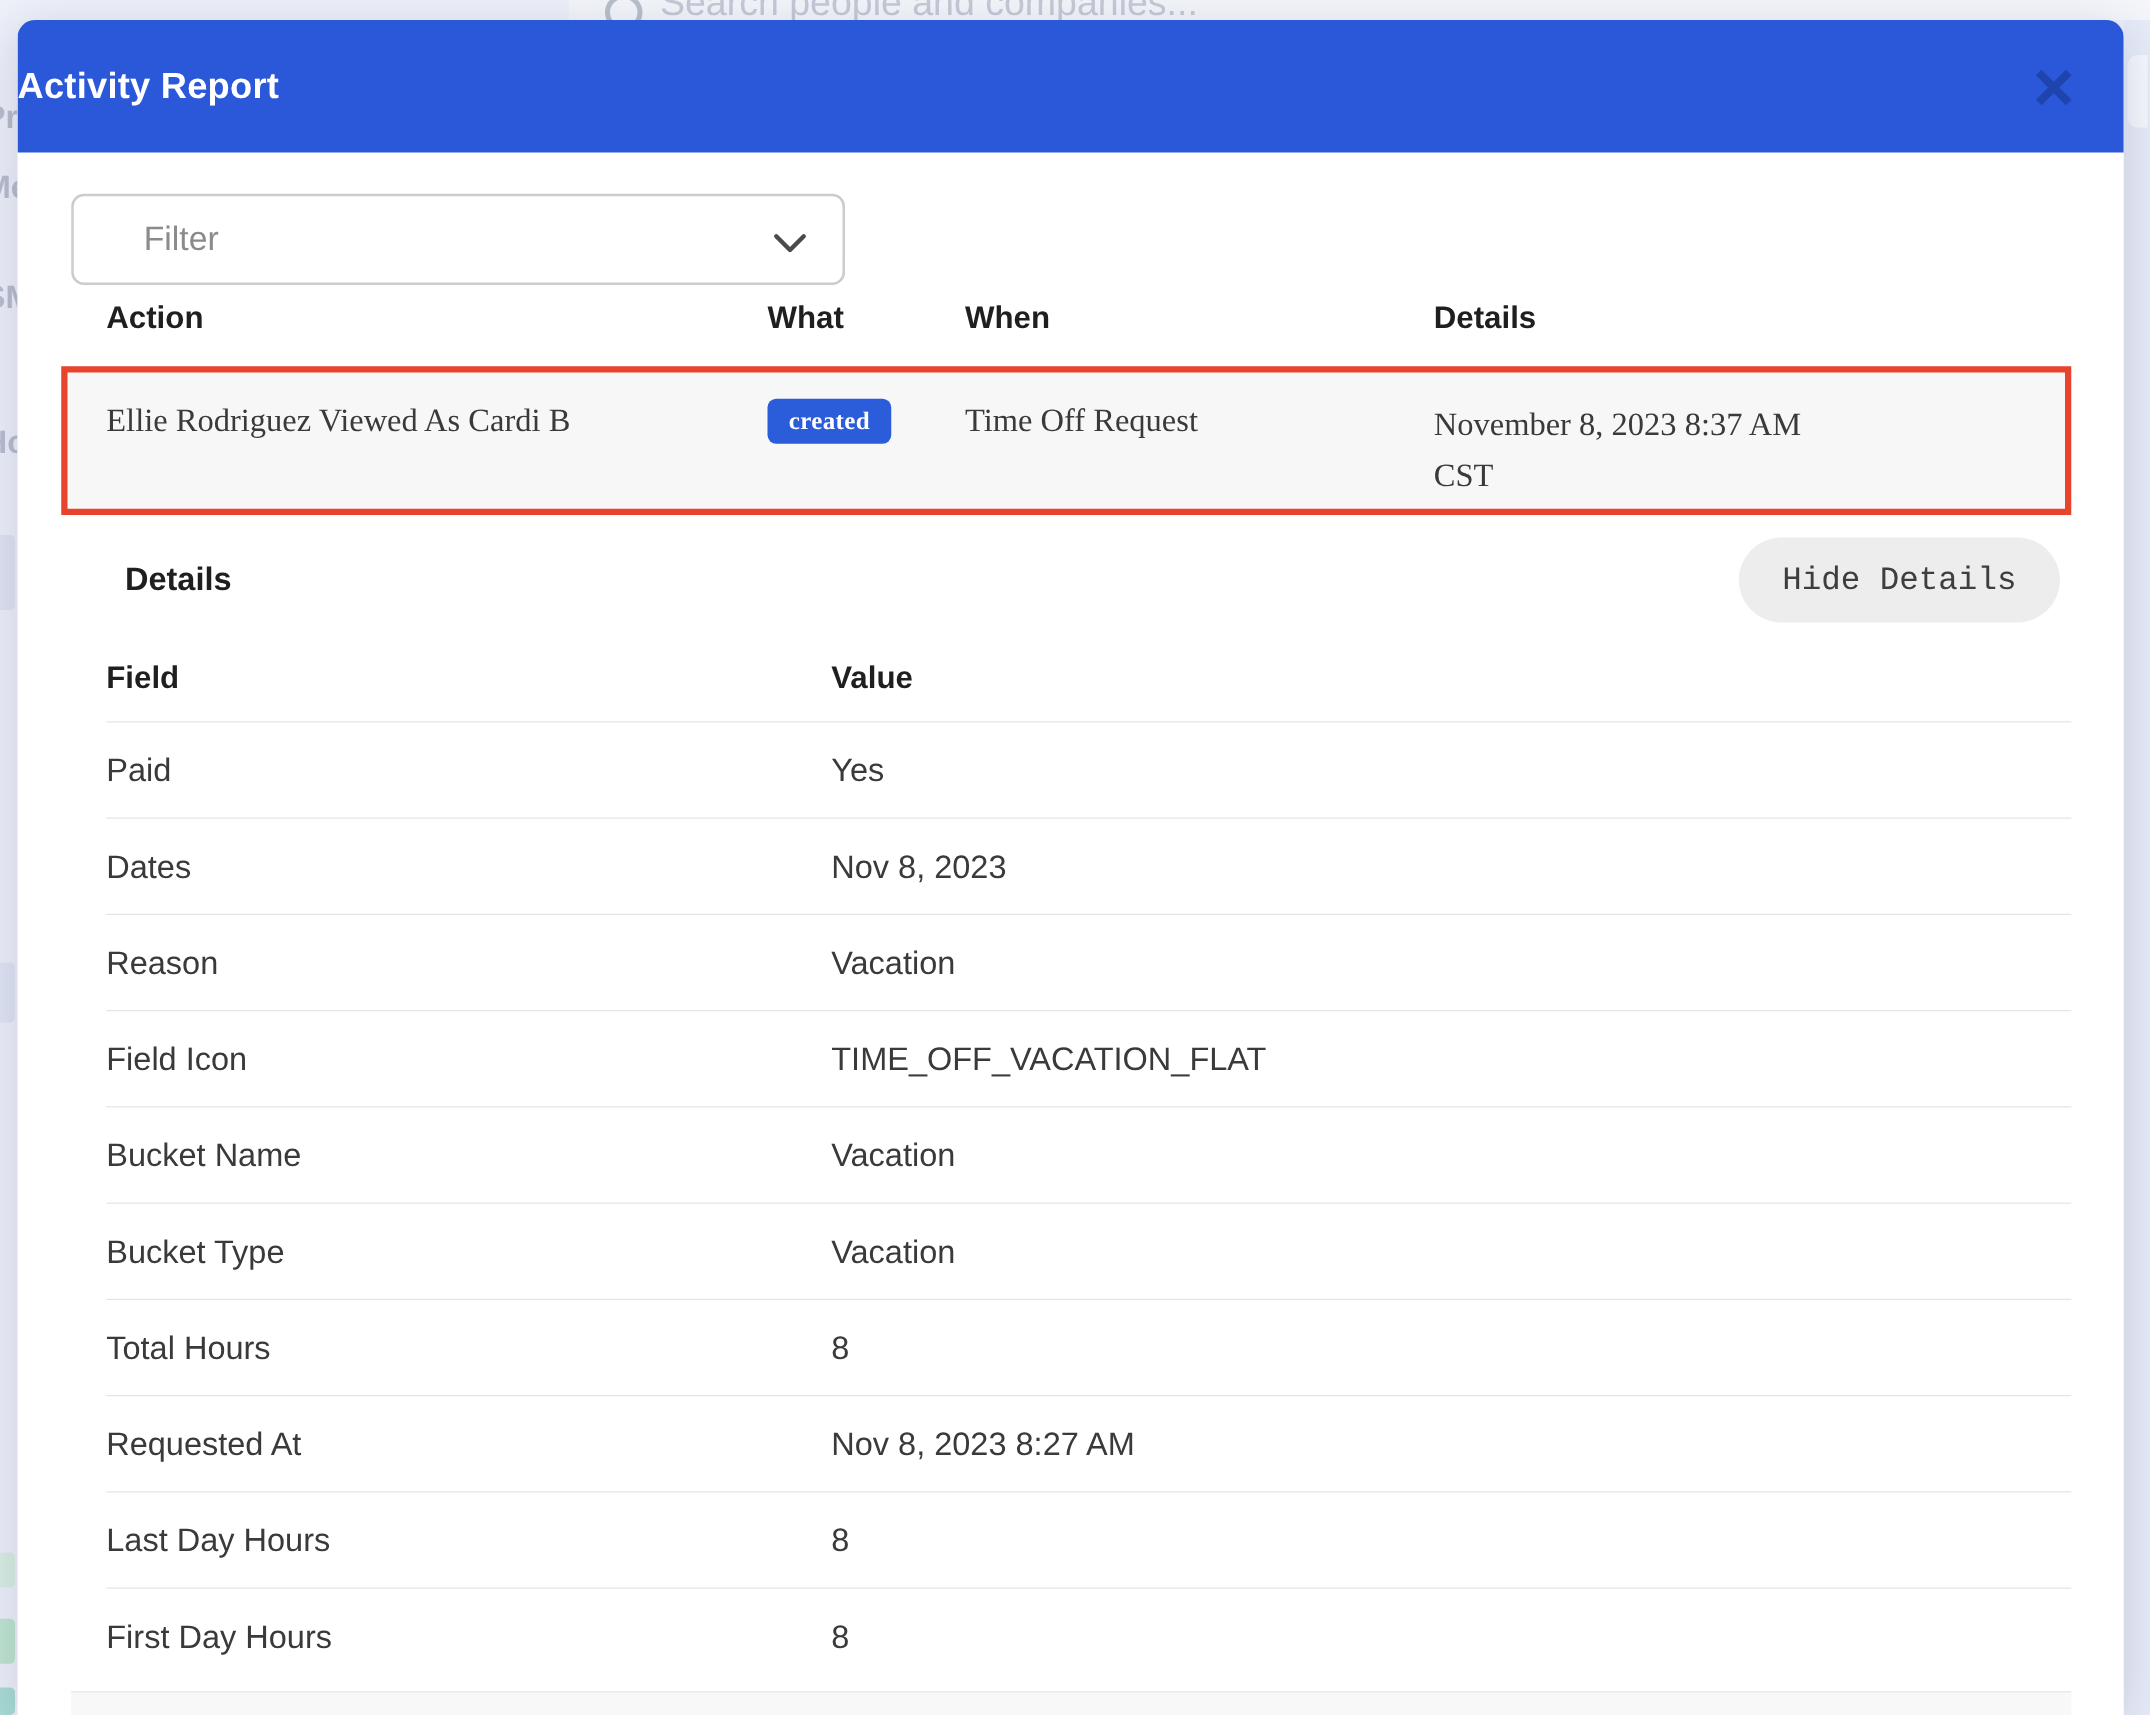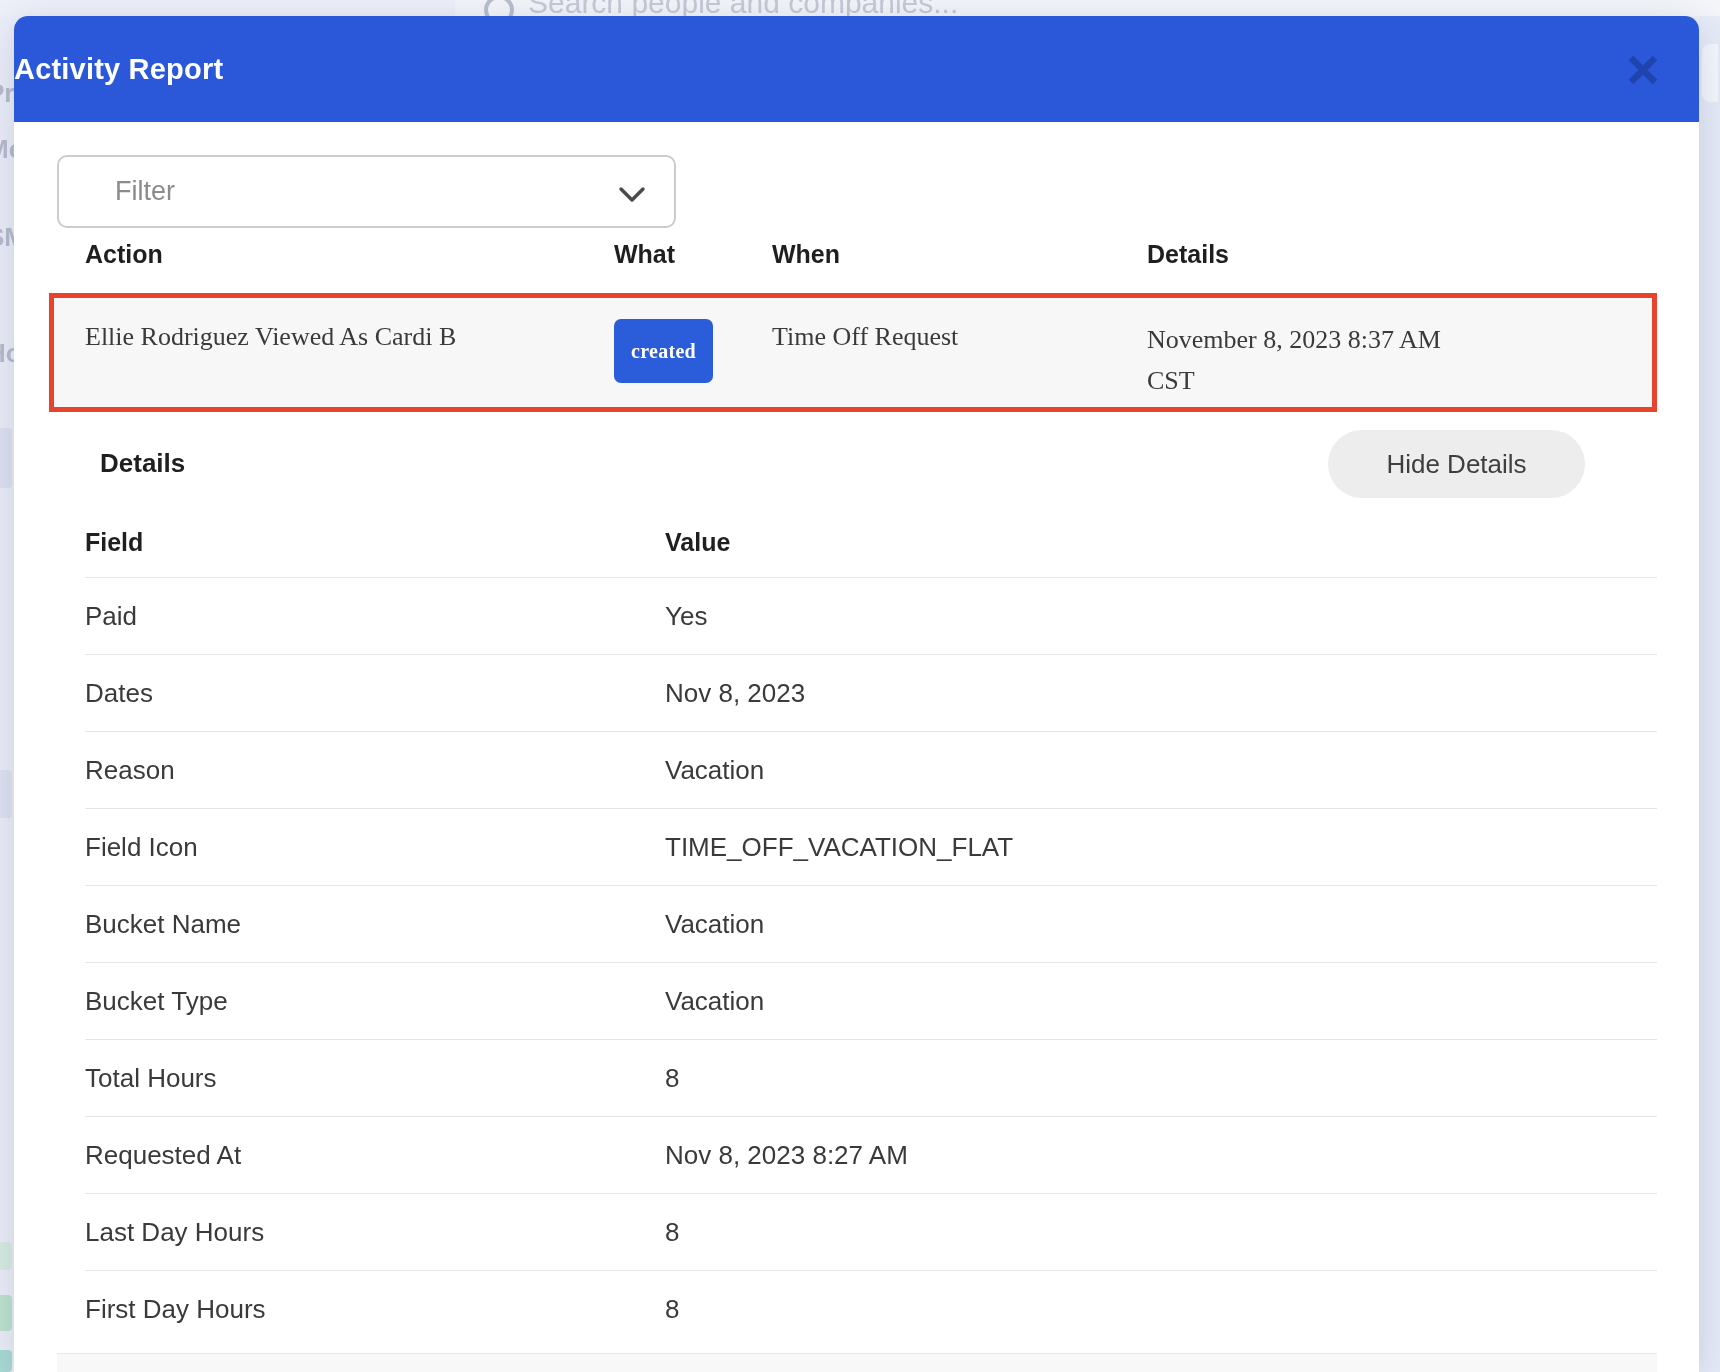--- a/index.html
+++ b/index.html
@@ -86,34 +86,34 @@
   .activity-row-inner {
     padding: 21px 0 0 31px;
     display: grid; grid-template-columns: 529px 158px 375px 361px 1fr;
     align-items: start;
     font-family: Liberation Serif, serif;
   }
   .cell-who { font-size: 26px; color: #3a3a3a; line-height: 36px; }
   .badge {
     display: inline-block; background: #2b5cd9; color: #ffffff;
     font-size: 20px; font-weight: 700; line-height: 20px;
-    padding: 22px 17px; border-radius: 7px; letter-spacing: 0.3px;
+    padding: 8px 17px; border-radius: 7px; letter-spacing: 0.3px;
   }
   .cell-what { font-size: 26px; color: #3a3a3a; line-height: 36px; }
   .cell-when { font-size: 26px; color: #3a3a3a; line-height: 41px; max-width: 300px; }
 
   
   .details-heading {
     position: absolute; left: 86px; top: 432px;
     font-size: 26px; font-weight: 700; color: #1f1f1f;
   }
   .hide-details-btn {
-    position: absolute; left: 1314px; top: 414px; width: 257px; height: 68px;
+    position: absolute; left: 1377px; top: 414px; width: 257px; height: 68px;
     background: #ededed; border: none; border-radius: 34px;
-    font-family: Liberation Sans, sans-serif;
+    font-family: Liberation Mono, monospace;
     font-size: 26px; color: #3e3e3e; cursor: pointer;
     display: flex; align-items: center; justify-content: center;
   }
 
   .kv-table { position: absolute; left: 71px; top: 491px; width: 1572px; }
   .kv-header {
     display: grid; grid-template-columns: 580px 1fr; height: 70px;
     align-items: center; font-size: 25px; font-weight: 700; color: #1f1f1f;
   }
   .kv-row {

